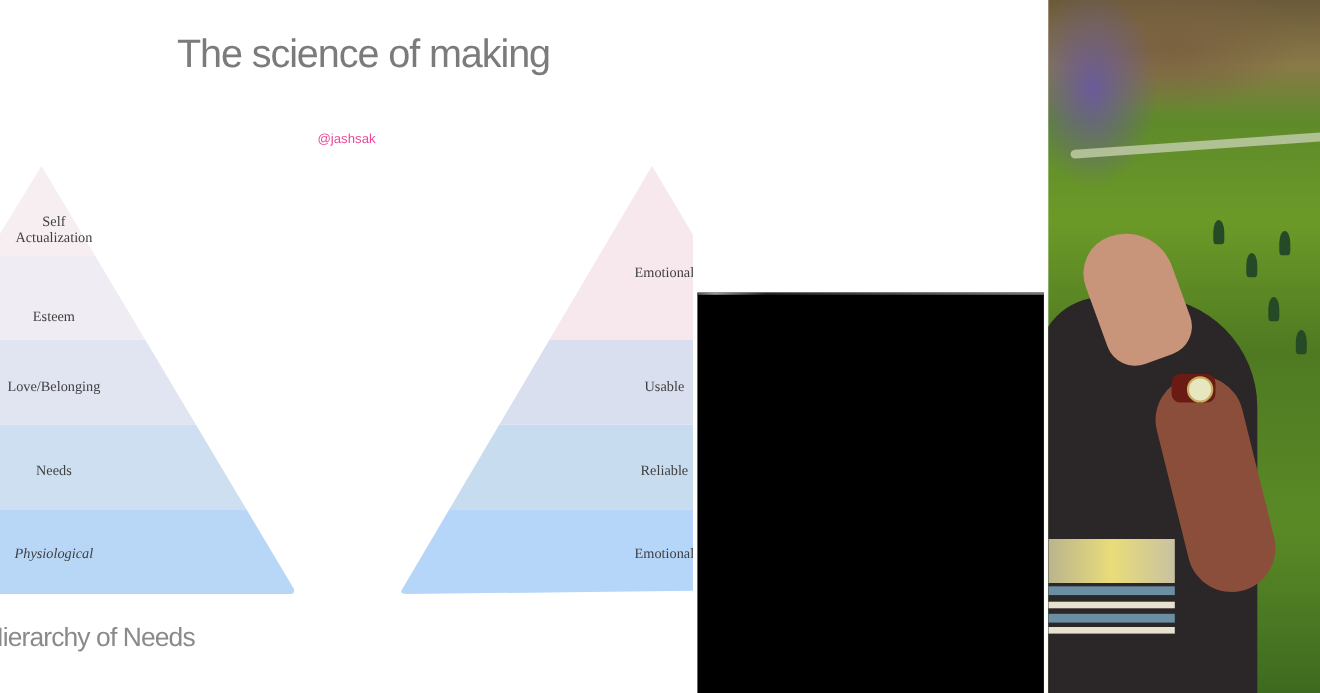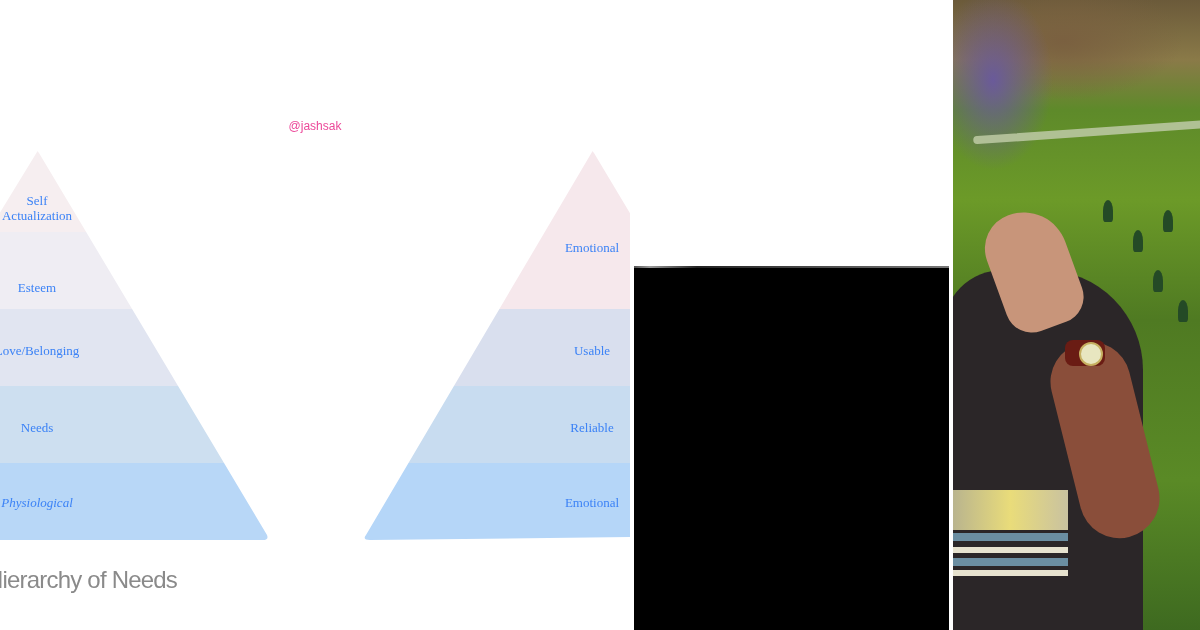--- a/index.html
+++ b/index.html
@@ -2,21 +2,21 @@
 <html><head>
 <meta charset="utf-8">
 <style>
   html, body { margin:0; padding:0; }
   body { width:1200px; height:630px; overflow:hidden; background:#ffffff; position:relative; font-family:"Liberation Sans", sans-serif; }
   .slide { position:absolute; left:0; top:0; width:630px; height:630px; background:#ffffff; overflow:hidden; }
   .title { position:absolute; left:120px; top:30px; width:380px; text-align:right; color:#7b7b7b; font-family:"Liberation Sans", sans-serif; font-size:36px; line-height:38px; letter-spacing:-1px; }
   .title div { white-space:nowrap; }
   .handle { position:absolute; left:270px; top:119px; width:90px; text-align:center; color:#ec4899; font-size:12px; }
   svg.pyr { position:absolute; left:0; top:0; }
-  .lbl { position:absolute; font-family:"Liberation Serif", serif; font-size:13px; color:#3b82f6; text-align:center; line-height:15px; white-space:nowrap; transform:translateX(-50%); }
+  .lbl { position:absolute; font-family:"Liberation Serif", serif; font-size:13px; color:#404040; text-align:center; line-height:15px; white-space:nowrap; transform:translateX(-50%);margin-left:12px; }
   .caption { position:absolute; top:566px; color:#8a8a8a; font-size:24px; letter-spacing:-0.8px; white-space:nowrap; }
   .black-panel { position:absolute; left:634px; top:266px; width:315px; height:364px; background:#000; }
   .black-panel .topline { position:absolute; left:0; top:0; height:2px; width:100%; background:linear-gradient(90deg,#555 0%,#999 5%,#222 20%,#777 100%); }
   .photo { position:absolute; left:953px; top:0; width:247px; height:630px; overflow:hidden;
     background:
       radial-gradient(ellipse 60px 90px at 40px 80px, #6a5a9a 0%, rgba(106,90,154,0) 100%),
       radial-gradient(ellipse 120px 60px at 110px 40px, #7a6040 0%, rgba(122,96,64,0) 100%),
       linear-gradient(180deg,#6b5a3a 0px,#8a7a48 60px,#5e8a2a 110px,#6c9a28 200px,#4f7a22 320px,#5a8a26 480px,#3e6a20 630px);
   }
   .photo .river { position:absolute; left:20px; top:128px; width:240px; height:8px; border-radius:6px; background:#b9c7a0; transform:rotate(-4deg); opacity:.9; }
@@ -30,20 +30,21 @@
   .photo .stripe2 { position:absolute; left:0; top:533px; width:115px; height:8px; background:#6b8ea2; }
   .photo .stripe3 { position:absolute; left:0; top:547px; width:115px; height:6px; background:#e7e2cf; }
   .photo .stripe4 { position:absolute; left:0; top:558px; width:115px; height:8px; background:#6b8ea2; }
   .photo .stripe5 { position:absolute; left:0; top:570px; width:115px; height:6px; background:#e7e2cf; }
 </style>
 </head>
 <body>
 
 <div class="slide">
   <div class="title">
+    <div>The science of making</div>
   </div>
   <div class="handle">@jashsak</div>
 
   <svg class="pyr" width="630" height="630">
     <defs>
       <clipPath id="leftTri">
           <path d="M37 152 Q37 150 39 153 L267 535 Q269 540 263 540 L-200 540 Z"></path>
         </clipPath>
       <clipPath id="rightTri">
           <path d="M592 152 Q592 150 594 153 L822 535 L370 540 Q362 540 366 535 Z"></path>

